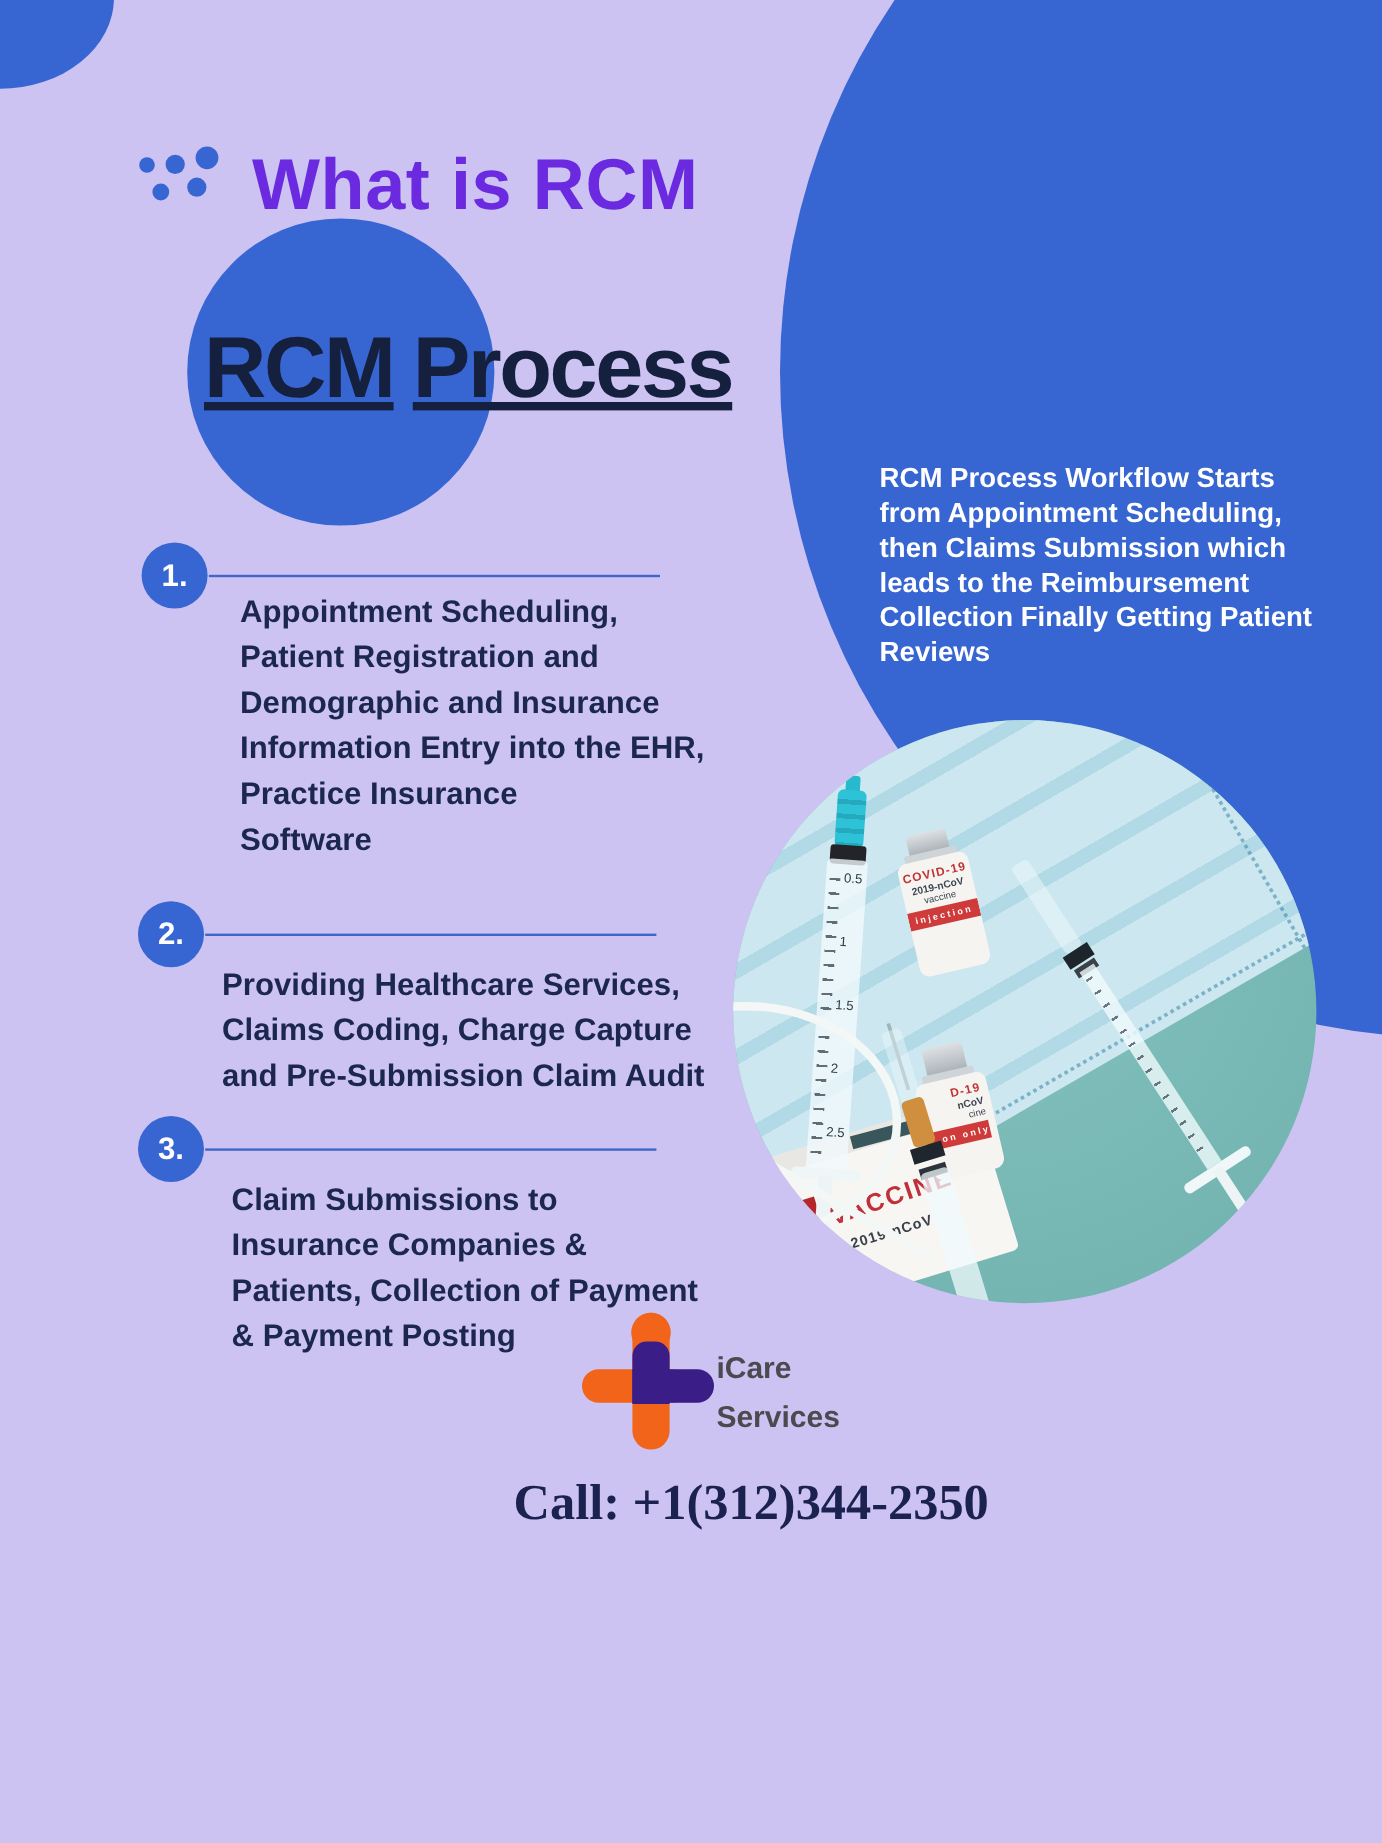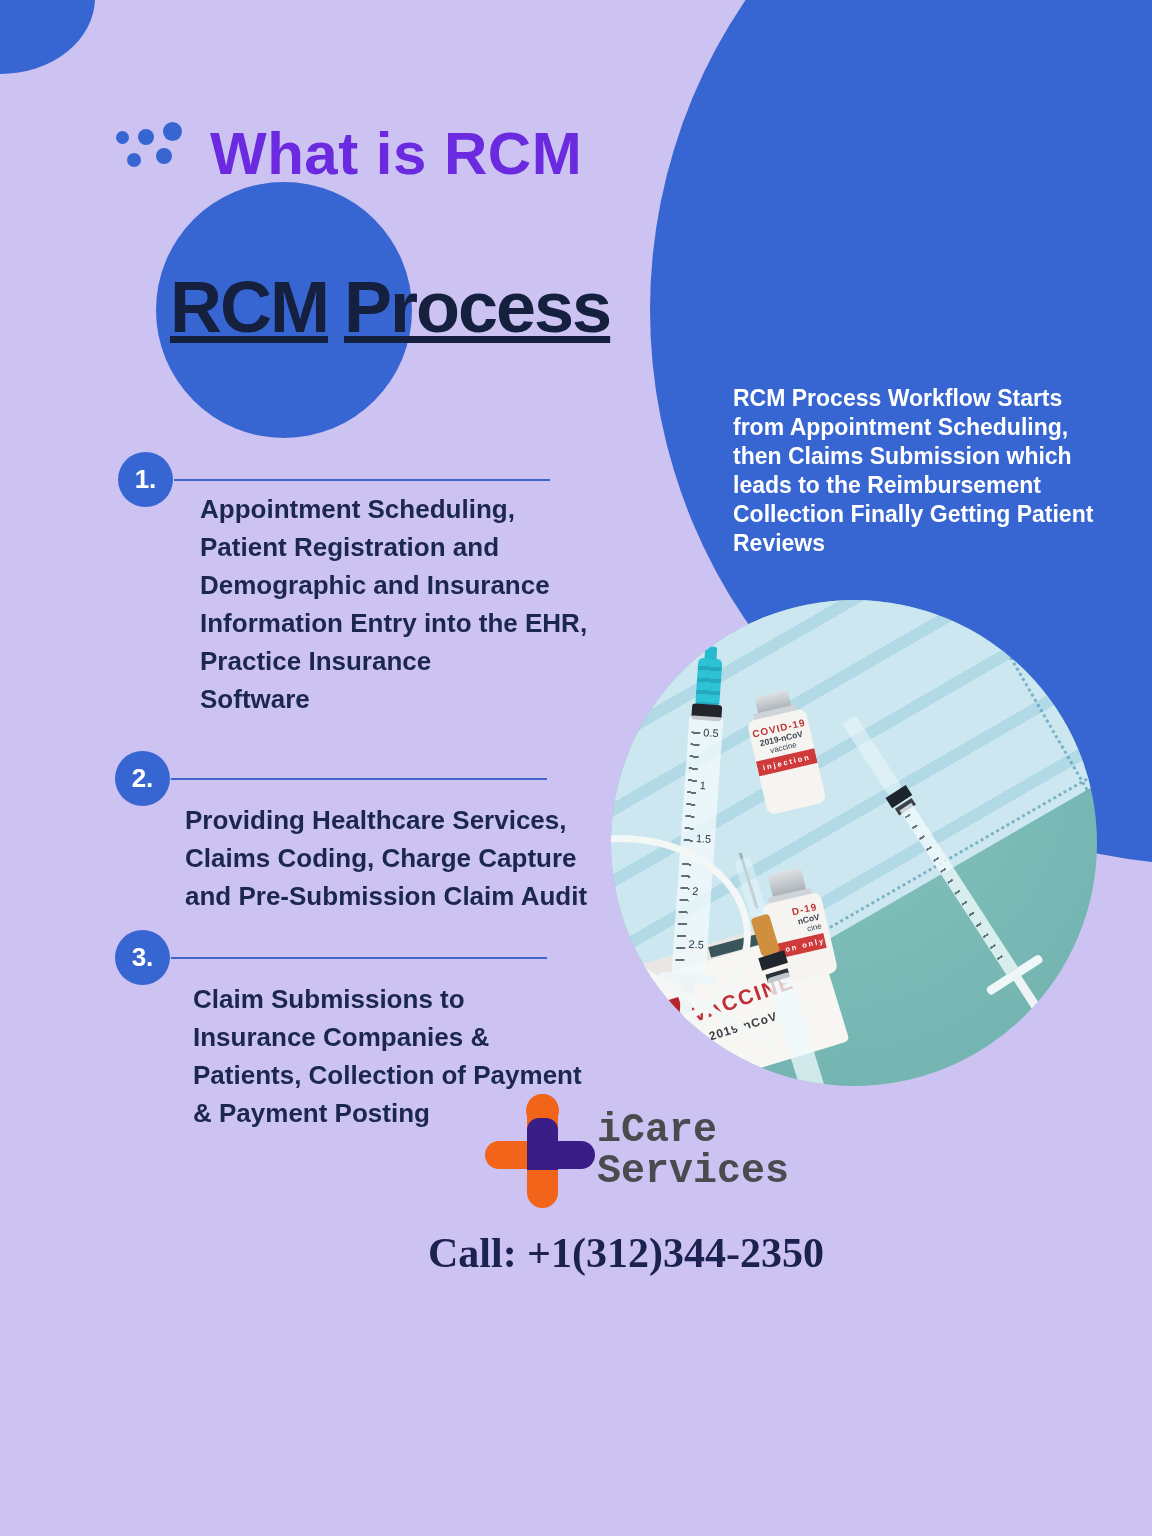--- a/index.html
+++ b/index.html
@@ -112,21 +112,21 @@
   .cord { left:-120px; top:235px; width:260px; height:200px; border:7px solid #f3f8f7; border-radius:50%; }
   .cord2 { left:-10px; top:398px; width:190px; height:7px; background:#f3f8f7; transform:rotate(30deg); border-radius:4px; }
 
   
   .logo { left:485px; top:1092px; width:280px; height:125px; }
   .lg-vbar { left:42px; top:2px; width:31px; height:114px; background:var(--orange,#f26419); border-radius:16px; }
   .lg-hbar { left:0; top:49px; width:90px; height:28px; background:var(--orange,#f26419); border-radius:14px; }
   .lg-head { left:41px; top:2px; width:33px; height:33px; background:var(--orange,#f26419); border-radius:50%; }
   .lg-body { left:42px; top:26px; width:31px; height:52px; background:var(--logo_purple,#3a1d87); border-radius:12px 12px 0 0; }
   .lg-arm { left:42px; top:49px; width:68px; height:28px; background:var(--logo_purple,#3a1d87); border-radius:0 14px 14px 0; }
-  .logo-text { left:112px; top:18px; font-size:40px; line-height:41px; font-weight:600; color:#4b4a4f;font-family:Liberation Mono, monospace; }
+  .logo-text { left:112px; top:28px; font-size:25px; line-height:41px; font-weight:600; color:#4b4a4f; }
   .logo-text div { position:static; }
 
   
   .contact { left:326px; top:1228px; width:600px; text-align:center;
              font-family:"Liberation Serif", serif; font-weight:700; color:#1b2250; }
   .contact div { position:static; font-size:42px; line-height:50px; }
 </style>
 </head>
 <body>
 

